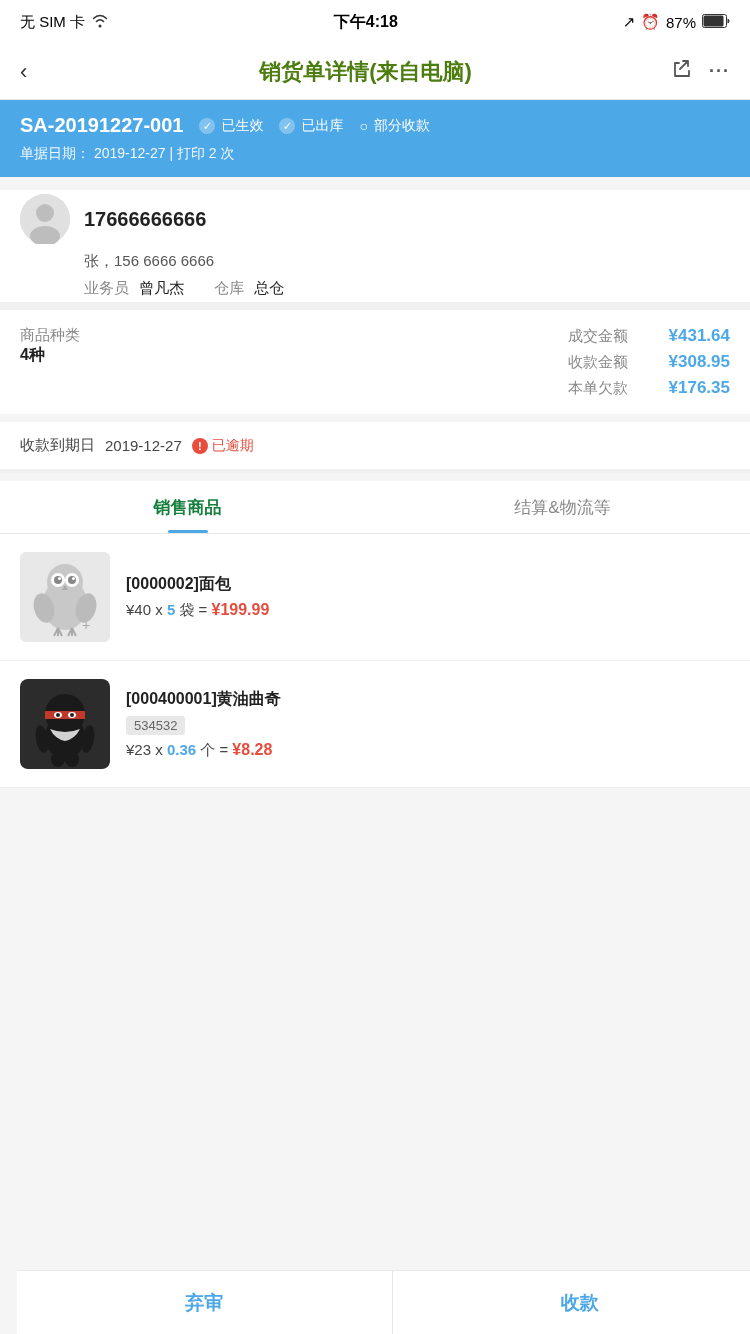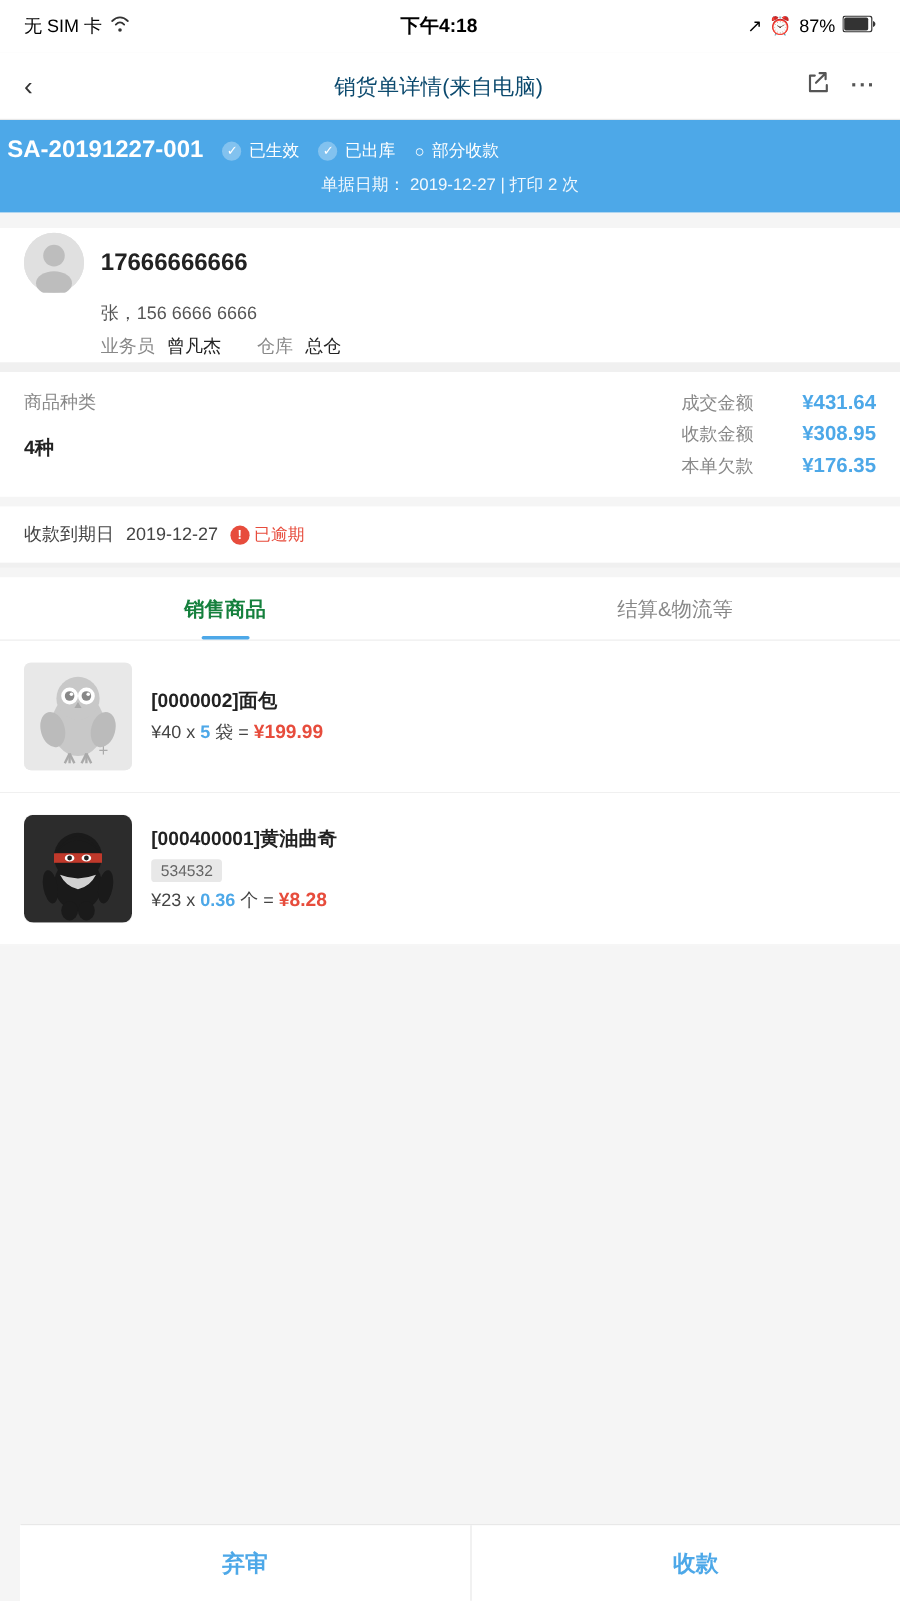--- a/index.html
+++ b/index.html
@@ -37,40 +37,39 @@
       padding: 0 20px;
       border-bottom: 1px solid #e8e8e8;
     }
     .nav-back {
       font-size: 22px;
       color: #333;
       cursor: pointer;
       width: 40px;
     }
     .nav-title {
-      font-size: 18px;
-      font-weight: 400;
-      color: #0c4a6e;
+      font-size: 22px;
+      font-weight: 700;
+      color: #4d7c0f;
     }
     .nav-actions {
       display: flex;
       align-items: center;
       gap: 16px;
     }
     .nav-action-icon {
       font-size: 20px;
       color: #555;
       cursor: pointer;
     }
 
     
     .header-banner {
       background: #4da8e8;
-      padding: 14px 6px;
-      text-align: center;
+      padding: 14px 20px;
     }
     .banner-row1 {
       display: flex;
       align-items: center;
       gap: 16px;
       margin-bottom: 8px;
     }
     .order-id {
       font-size: 20px;
       font-weight: 700;
@@ -161,21 +160,21 @@
     .summary-section {
       background: #fff;
       padding: 16px 20px;
       display: flex;
       align-items: flex-start;
       justify-content: space-between;
     }
     .summary-left {
       display: flex;
       flex-direction: column;
-      gap: 18px;
+      gap: 0;
     }
     .summary-label {
       font-size: 15px;
       color: #888;
     }
     .summary-value {
       font-size: 16px;
       font-weight: 600;
       color: #222;
     }

